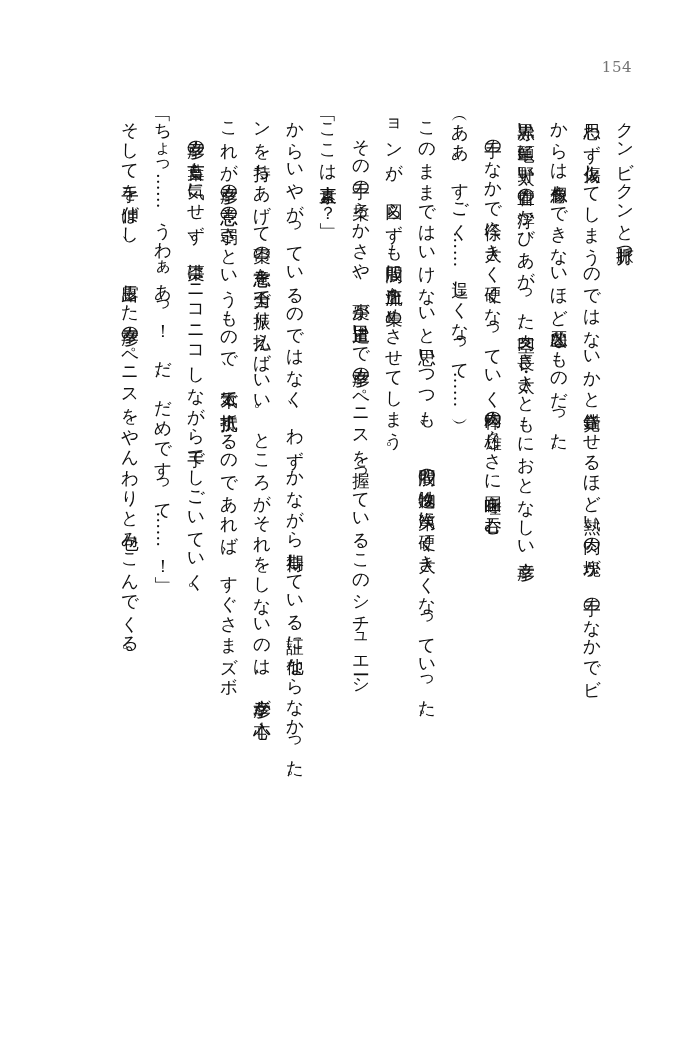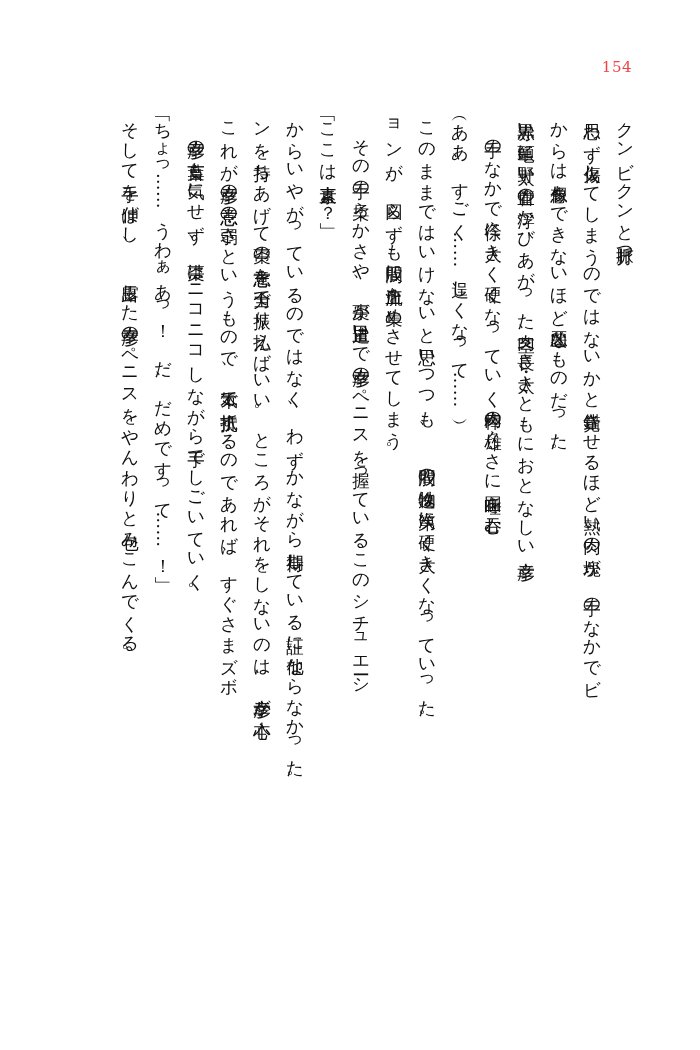--- a/index.html
+++ b/index.html
@@ -15,21 +15,21 @@
     width: 700px;
     height: 1050px;
     background: #ffffff;
     overflow: hidden;
   }
   .page-number {
     position: absolute;
     top: 58px;
     right: 68px;
     font-size: 15px;
-    color: #ef4444;
+    color: #737373;
     letter-spacing: 0.5px;
     font-family: "DejaVu Serif", serif;
   }
   
   .text-body {
     position: absolute;
     top: 110px;
     right: 62px;
     height: 860px;
     display: flex;

